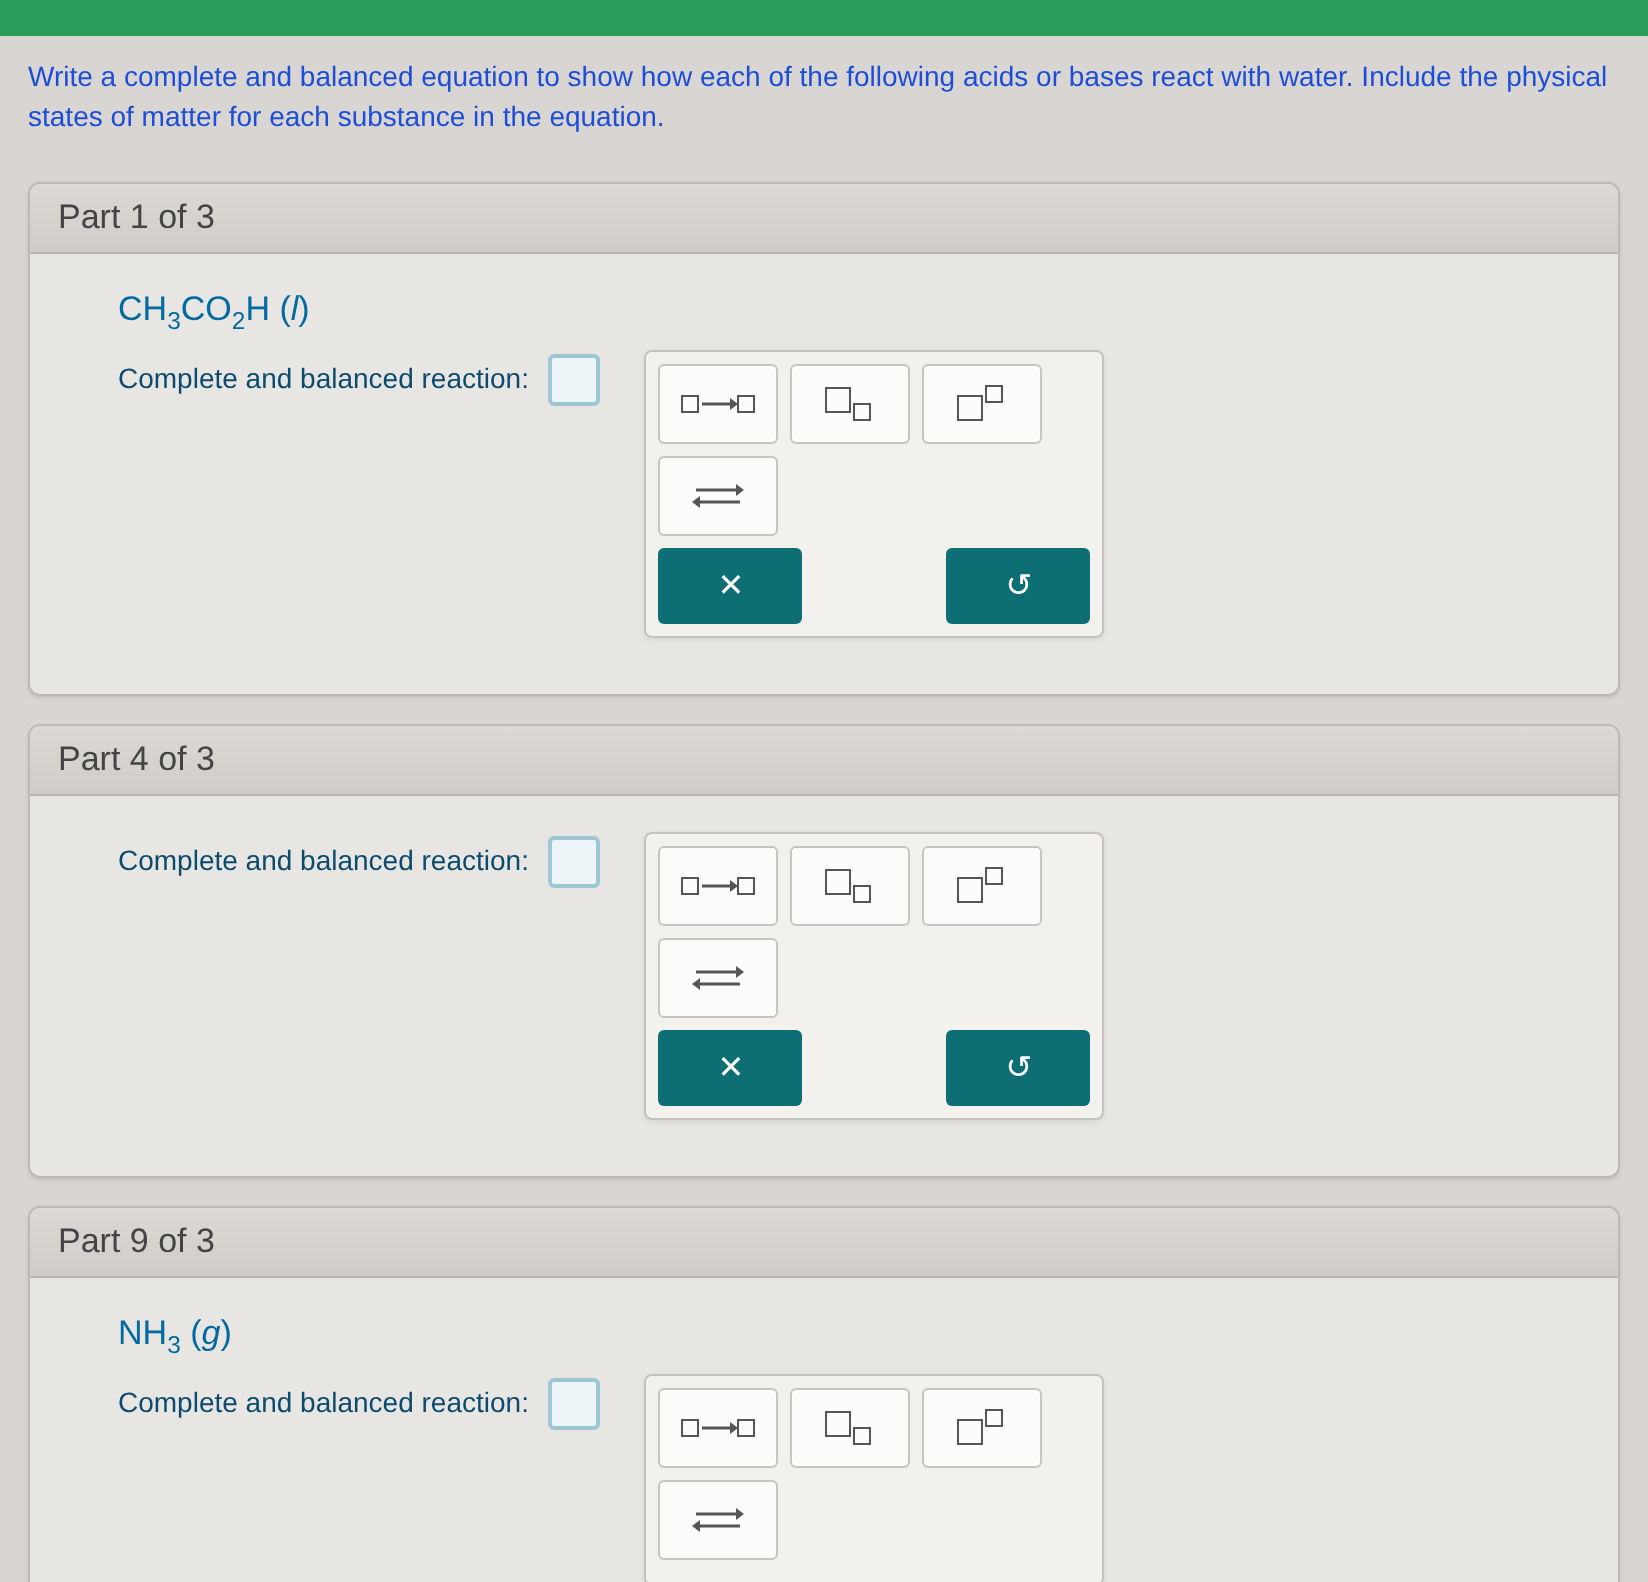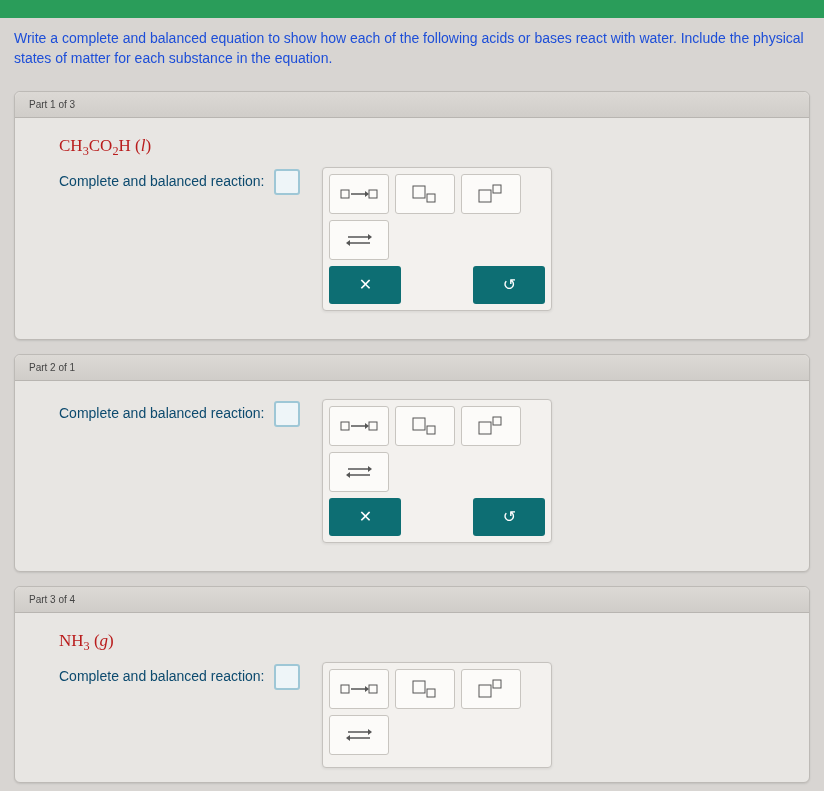--- a/index.html
+++ b/index.html
@@ -28,30 +28,30 @@
     border-radius: 6px;
     margin: 6px 14px 14px 14px;
     padding-bottom: 18px;
     box-shadow: 0 1px 2px rgba(0,0,0,0.1);
   }
   .part-header {
     background: linear-gradient(#dcd9d5,#d0cdc9);
     border-bottom: 1px solid #b8b5b1;
     border-radius: 6px 6px 0 0;
     padding: 7px 14px;
-    font-size: 10px;
+    font-size: 17px;
     color: #444;
   }
   .part-body {
     padding: 18px 28px 10px 44px;
   }
   .formula {
-    font-family: Liberation Serif, serif;
+    font-family: Liberation Sans, sans-serif;
     font-size: 17px;
-    color: #b91c1c;
+    color: #0369a1;
     margin-bottom: 8px;
   }
   .sub { font-size: 0.72em; vertical-align: sub; }
   .reaction-row {
     display: flex;
     align-items: flex-start;
     gap: 10px;
     flex-wrap: nowrap;
   }
   .reaction-label {
@@ -172,21 +172,21 @@
           <button class="action-btn reset">
               <span>↺</span>
             </button>
         </div>
       </div>
     </div>
   </div>
 </div>
 
 <div class="part-card">
-  <div class="part-header">Part 2 of 1</div>
+  <div class="part-header">Part 4 of 3</div>
   <div class="part-body">
     <div class="reaction-row">
       <span class="reaction-label">Complete and balanced reaction:</span>
       <div class="answer-box"></div>
       <div class="palette">
         <div class="palette-row">
           <div class="palette-btn">
             <svg width="40" height="14">
                 <rect x="2" y="3" width="8" height="8" fill="none" stroke="#555"></rect>
                 <line x1="12" y1="7" x2="26" y2="7" stroke="#555" stroke-width="1.5"></line>
@@ -224,21 +224,21 @@
           <button class="action-btn reset">
               <span>↺</span>
             </button>
         </div>
       </div>
     </div>
   </div>
 </div>
 
 <div class="part-card" style="padding-bottom:4px;">
-  <div class="part-header">Part 3 of 4</div>
+  <div class="part-header">Part 9 of 3</div>
   <div class="part-body">
     <div class="formula">NH<span class="sub">3</span> (<i>g</i>)</div>
     <div class="reaction-row">
       <span class="reaction-label">Complete and balanced reaction:</span>
       <div class="answer-box"></div>
       <div class="palette">
         <div class="palette-row">
           <div class="palette-btn">
             <svg width="40" height="14">
                 <rect x="2" y="3" width="8" height="8" fill="none" stroke="#555"></rect>

